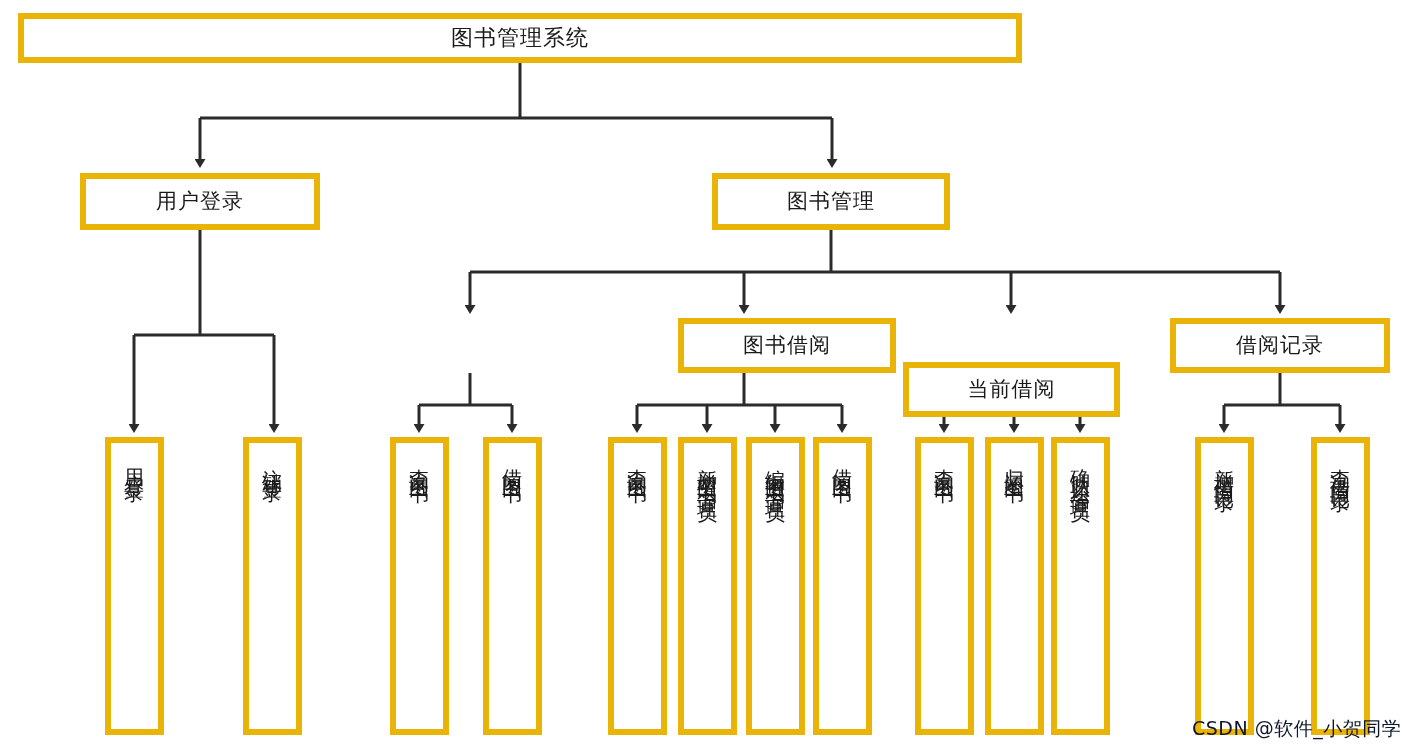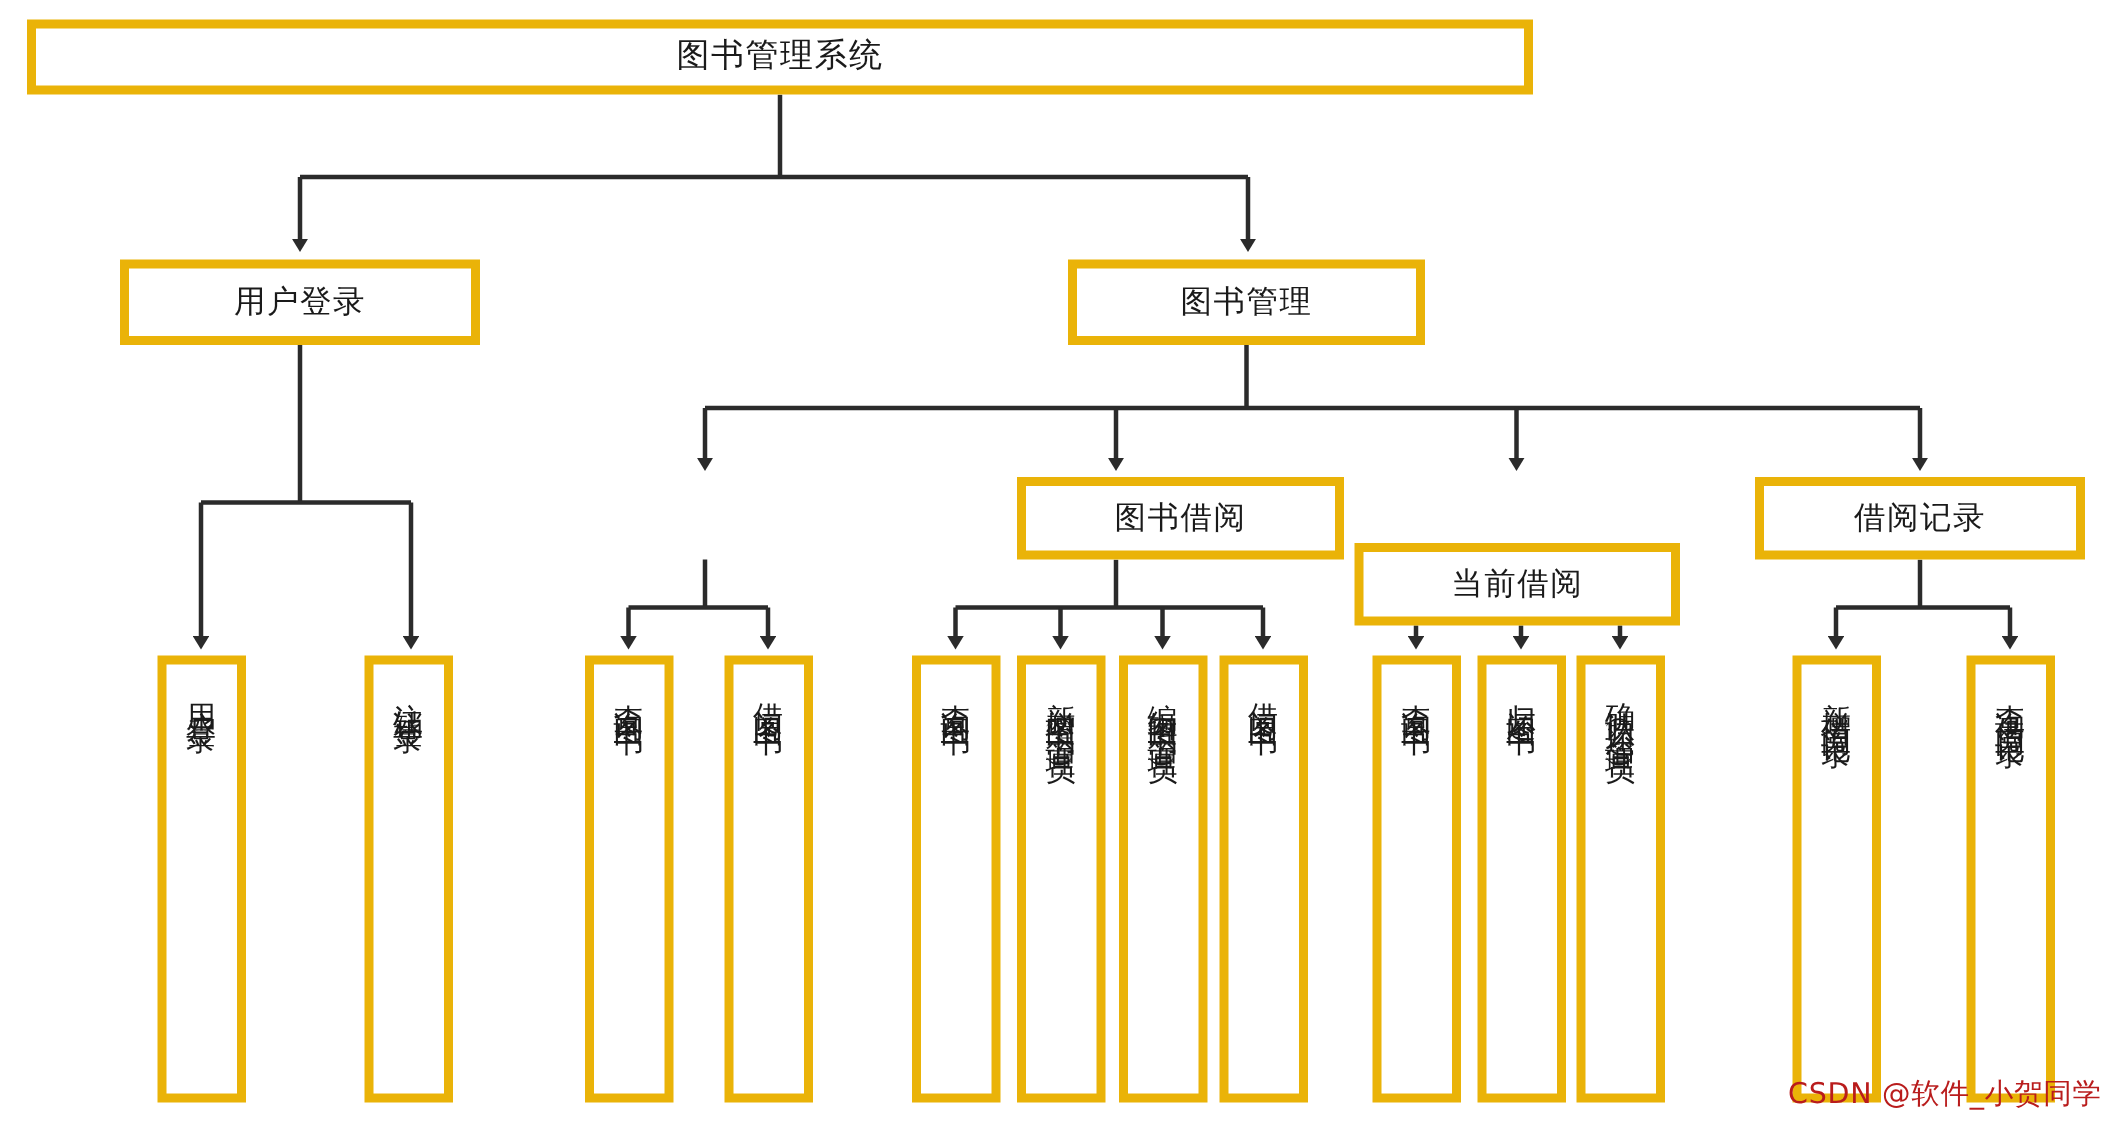--- a/index.html
+++ b/index.html
@@ -54,21 +54,21 @@
     text-orientation: upright;
     font-size: 20px;
     letter-spacing: 5px;
     line-height: 1;
     white-space: nowrap;
     color: #1a1a1a;
   }
   .watermark {
     position: absolute;
     font-size: 19px;
-    color: #b91c1c;
+    color: #0f172a;
     white-space: nowrap;
     letter-spacing: 0.5px;
   }
 </style>
 </head>
 <body>
 
 <div id="canvas">
 
   <svg id="edges" viewBox="0 0 1405 747" width="1405" height="747" aria-hidden="true">

